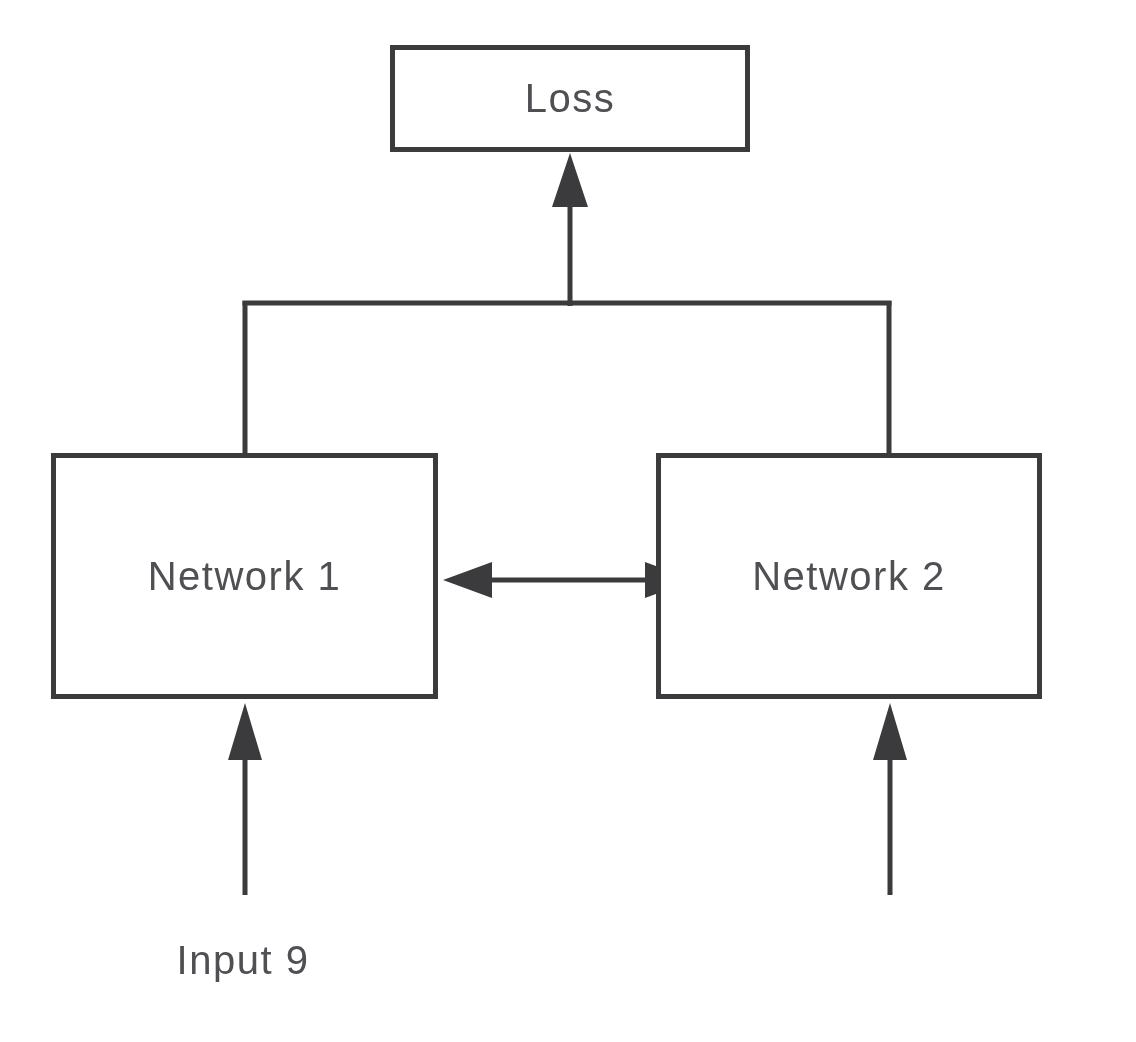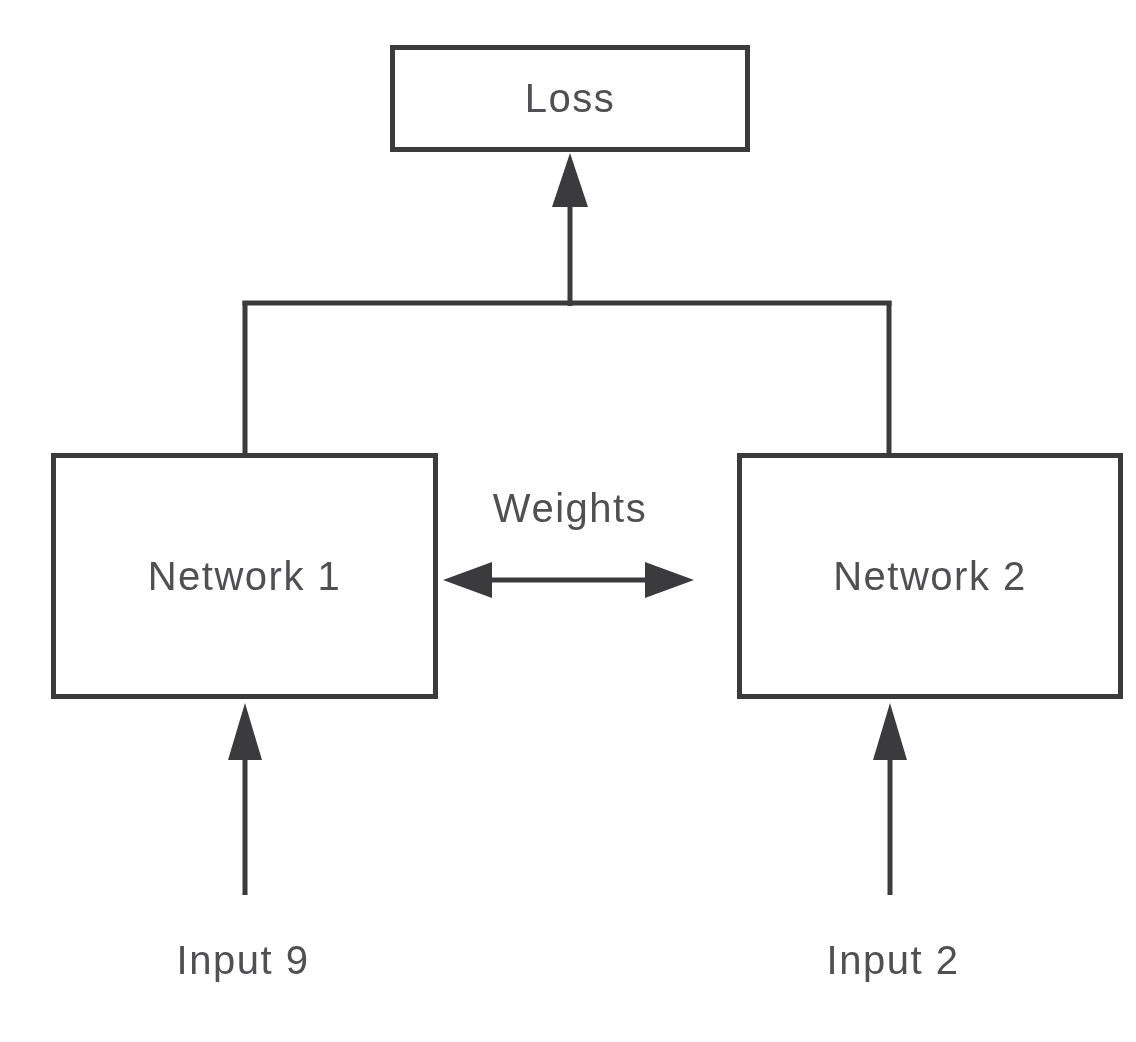--- a/index.html
+++ b/index.html
@@ -42,21 +42,21 @@
     justify-content: center;
   }
   .node-label {
     color: var(--text);
     font-size: 40px;
     letter-spacing: 1.5px;
     white-space: nowrap;
   }
   .loss-box      { left: 390px; top: 45px;  width: 360px; height: 107px; }
   .network1-box  { left: 51px;  top: 453px; width: 387px; height: 246px; text-align: right; }
-  .network2-box  { left: 737px; top: 453px; width: 386px; height: 246px; }
+  .network2-box  { left: 656px; top: 453px; width: 386px; height: 246px; }
   .float-label {
     position: absolute;
     transform: translateX(-50%);
     color: var(--text);
     font-size: 40px;
     letter-spacing: 1.5px;
     white-space: nowrap;
   }
   .weights-label { left: 570px; top: 486px; }
   .input1-label  { left: 243px; top: 938px; }
@@ -92,17 +92,15 @@
   </div>
 
   <div class="node-box network1-box">
     <span class="node-label">Network 1</span>
   </div>
 
   <div class="node-box network2-box">
     <span class="node-label">Network 2</span>
   </div>
 
-  <div class="float-label weights-label">Weights</div>
   <div class="float-label input1-label">Input 9</div>
-  <div class="float-label input2-label">Input 2</div>
 
 </div>
 
 </body></html>

